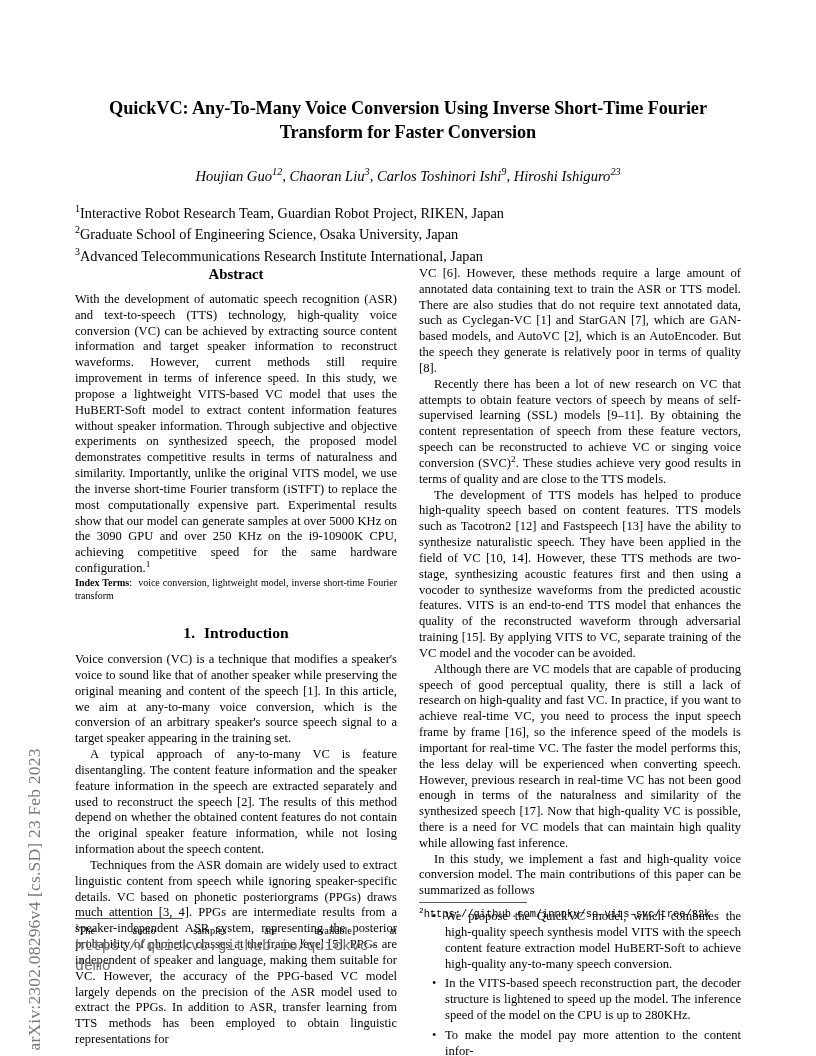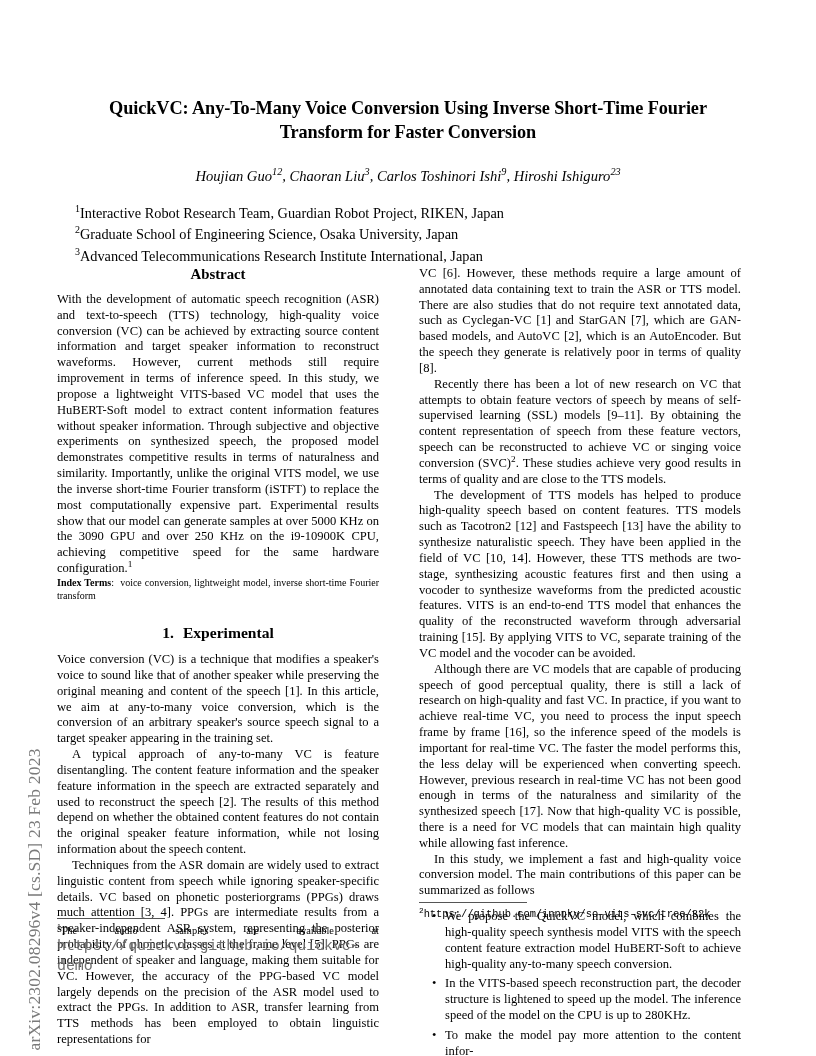--- a/index.html
+++ b/index.html
@@ -77,21 +77,21 @@
   }
   sup {
     font-size: 0.70em;
     vertical-align: super;
     line-height: 0;
   }
 
   
   #col-left {
     position: absolute;
-    left: 57px;
+    left: 75px;
     top: 266px;
     width: 322px;
     height: 700px;
   }
   #col-right {
     position: absolute;
     left: 419px;
     top: 266px;
     width: 322px;
     height: 700px;
@@ -200,21 +200,21 @@
   </div>
 
   <div id="col-left">
 
     <h2 class="sec-head">Abstract</h2>
 
     <p class="body noindent"><span>With the development of automatic speech recognition (ASR) and text-to-speech (TTS) technology, high-quality voice conversion (VC) can be achieved by extracting source content information and target speaker information to reconstruct waveforms. However, current methods still require improvement in terms of inference speed. In this study, we propose a lightweight VITS-based VC model that uses the HuBERT-Soft model to extract content information features without speaker information. Through subjective and objective experiments on synthesized speech, the proposed model demonstrates competitive results in terms of naturalness and similarity. Importantly, unlike the original VITS model, we use the inverse short-time Fourier transform (iSTFT) to replace the most computationally expensive part. Experimental results show that our model can generate samples at over 5000 KHz on the 3090 GPU and over 250 KHz on the i9-10900K CPU, achieving competitive speed for the same hardware configuration.</span><sup class="fn-mark">1</sup></p>
 
     <p class="idx-terms"><b>Index Terms</b><span>:</span>&nbsp; <span>voice conversion, lightweight model, inverse short-time Fourier transform</span></p>
 
-    <h2 class="sec-head intro"><span class="num">1.</span><span>Experimental</span></h2>
+    <h2 class="sec-head intro"><span class="num">1.</span><span>Introduction</span></h2>
 
     <p class="body noindent">Voice conversion (VC) is a technique that modifies a speaker's voice to sound like that of another speaker while preserving the original meaning and content of the speech [1]. In this article, we aim at any-to-many voice conversion, which is the conversion of an arbitrary speaker's source speech signal to a target speaker appearing in the training set.</p>
     <p class="body indent">A typical approach of any-to-many VC is feature disentangling. The content feature information and the speaker feature information in the speech are extracted separately and used to reconstruct the speech [2]. The results of this method depend on whether the obtained content features do not contain the original speaker feature information, while not losing information about the speech content.</p>
     <p class="body indent">Techniques from the ASR domain are widely used to extract linguistic content from speech while ignoring speaker-specific details. VC based on phonetic posteriorgrams (PPGs) draws much attention [3, 4]. PPGs are intermediate results from a speaker-independent ASR system, representing the posterior probability of phonetic classes at the frame level [5]. PPGs are independent of speaker and language, making them suitable for VC. However, the accuracy of the PPG-based VC model largely depends on the precision of the ASR model used to extract the PPGs. In addition to ASR, transfer learning from TTS methods has been employed to obtain linguistic representations for</p>
 
     <div class="footnote-zone" id="footnote-left">
       <div class="footnote-rule"></div>
       <p class="footnote"><sup class="fn-mark">1</sup><span>The audio samples are available at </span><span class="mono-url">https://quickvc.github.io/quickvc-demo</span></p>
     </div>
   </div>

